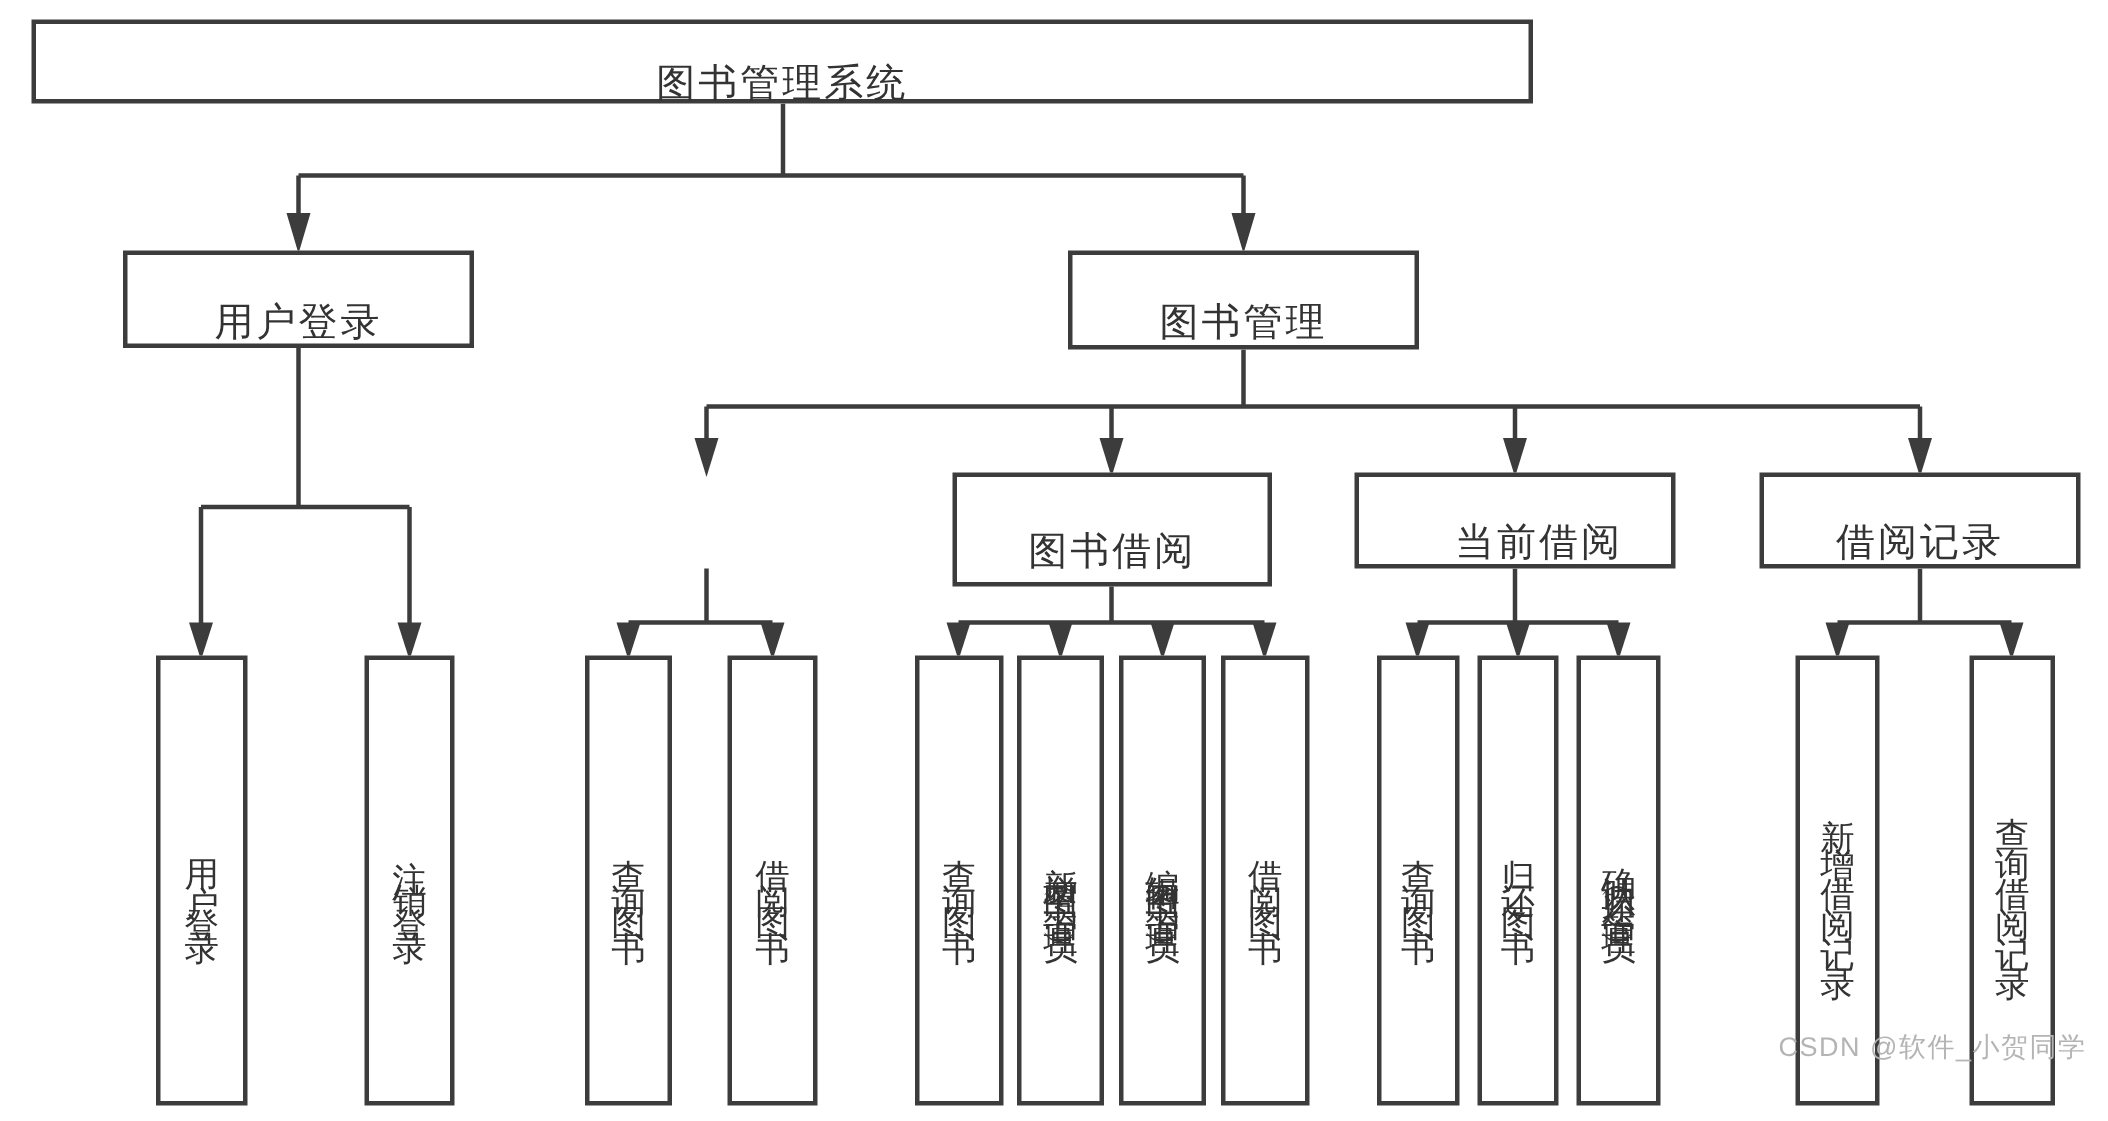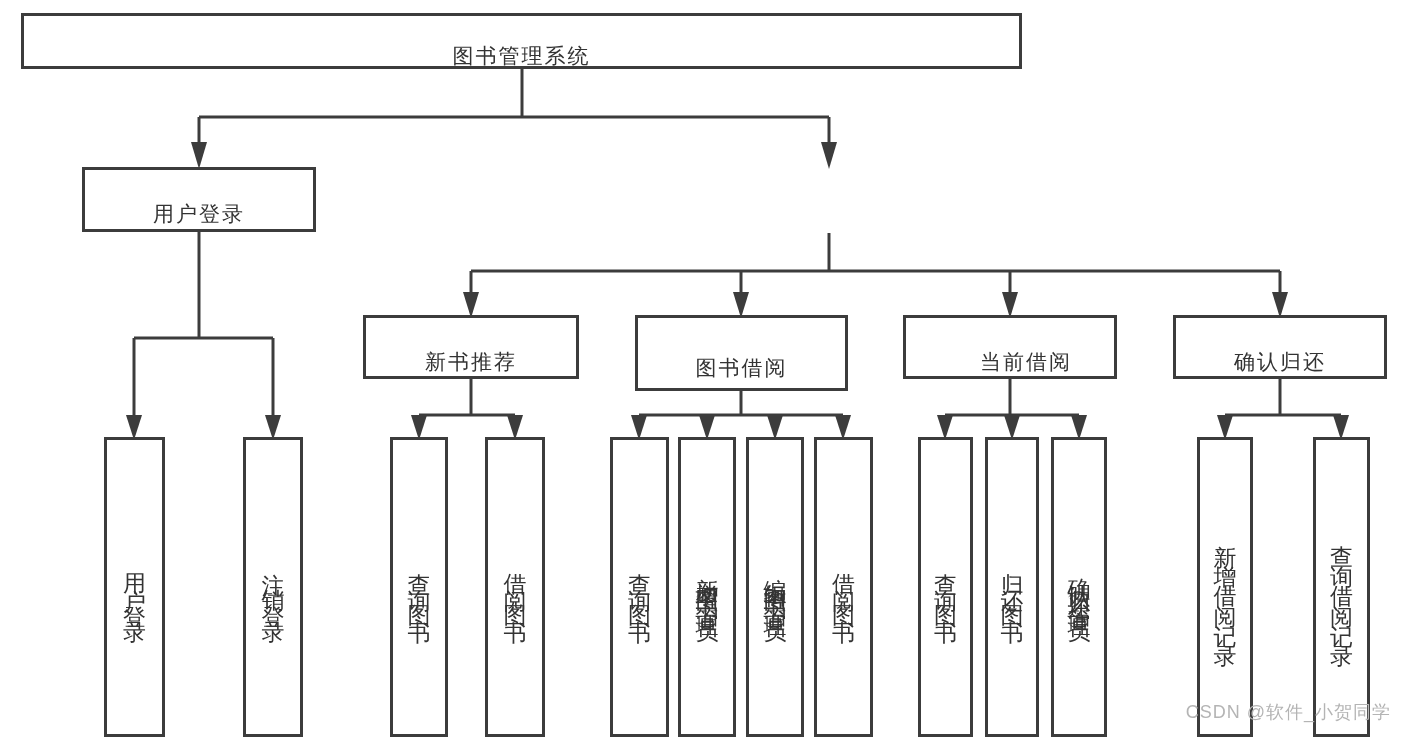--- a/index.html
+++ b/index.html
@@ -34,38 +34,38 @@
     box-sizing: border-box;
     background: #ffffff;
     border: 3px solid #3c3c3c;
     display: flex;
     align-items: center;
     justify-content: center;
     color: #333333;
     z-index: 1;
   }
   .h-label {
-    font-size: 21px;
+    font-size: 26px;
     letter-spacing: 2px;
     white-space: nowrap;
     margin-top: 29px;
   }
   .leaf .v-label {
     writing-mode: vertical-lr;
     font-size: 23px;
     line-height: 1;
     white-space: nowrap;
   }
   .v4 { letter-spacing: 16px; }
   .v6 { letter-spacing: 20px; }
   .v9 { letter-spacing: 6px; }
   #watermark {
     position: absolute;
     right: 14px;
-    top: 700px;
+    top: 686px;
     font-size: 18px;
     letter-spacing: 1px;
     color: #b4b4b4;
     z-index: 3;
     white-space: nowrap;
   }
 </style>
 </head>
 <body>
 
@@ -122,32 +122,32 @@
     <polygon points="1333,415 1349,415 1341,440"></polygon>
   </svg>
 
   <div class="node" style="left:21px; top:13px; width:1001px; height:56px;">
     <span class="h-label">图书管理系统</span>
   </div>
 
   <div class="node" style="left:82px; top:167px; width:234px; height:65px;">
     <span class="h-label">用户登录</span>
   </div>
+  <div class="node" style="left:712px; top:167px; width:234px; height:66px;">
+    <span class="h-label">图书管理</span>
+  </div>
 
-  <div class="node" style="left:363px; top:315px; width:216px; height:64px;">
-    <span class="h-label">新书推荐</span>
-  </div>
   <div class="node" style="left:635px; top:315px; width:213px; height:76px;">
     <span class="h-label">图书借阅</span>
   </div>
   <div class="node" style="left:903px; top:315px; width:214px; height:64px;padding-left:32px;">
     <span class="h-label">当前借阅</span>
   </div>
   <div class="node" style="left:1173px; top:315px; width:214px; height:64px;">
-    <span class="h-label">确认归还</span>
+    <span class="h-label">借阅记录</span>
   </div>
 
   <div class="node leaf" style="left:104px; top:437px; width:61px; height:300px;">
     <span class="v-label v4">用户登录</span>
   </div>
   <div class="node leaf" style="left:243px; top:437px; width:60px; height:300px;">
     <span class="v-label v4">注销登录</span>
   </div>
 
   <div class="node leaf" style="left:390px; top:437px; width:58px; height:300px;">

